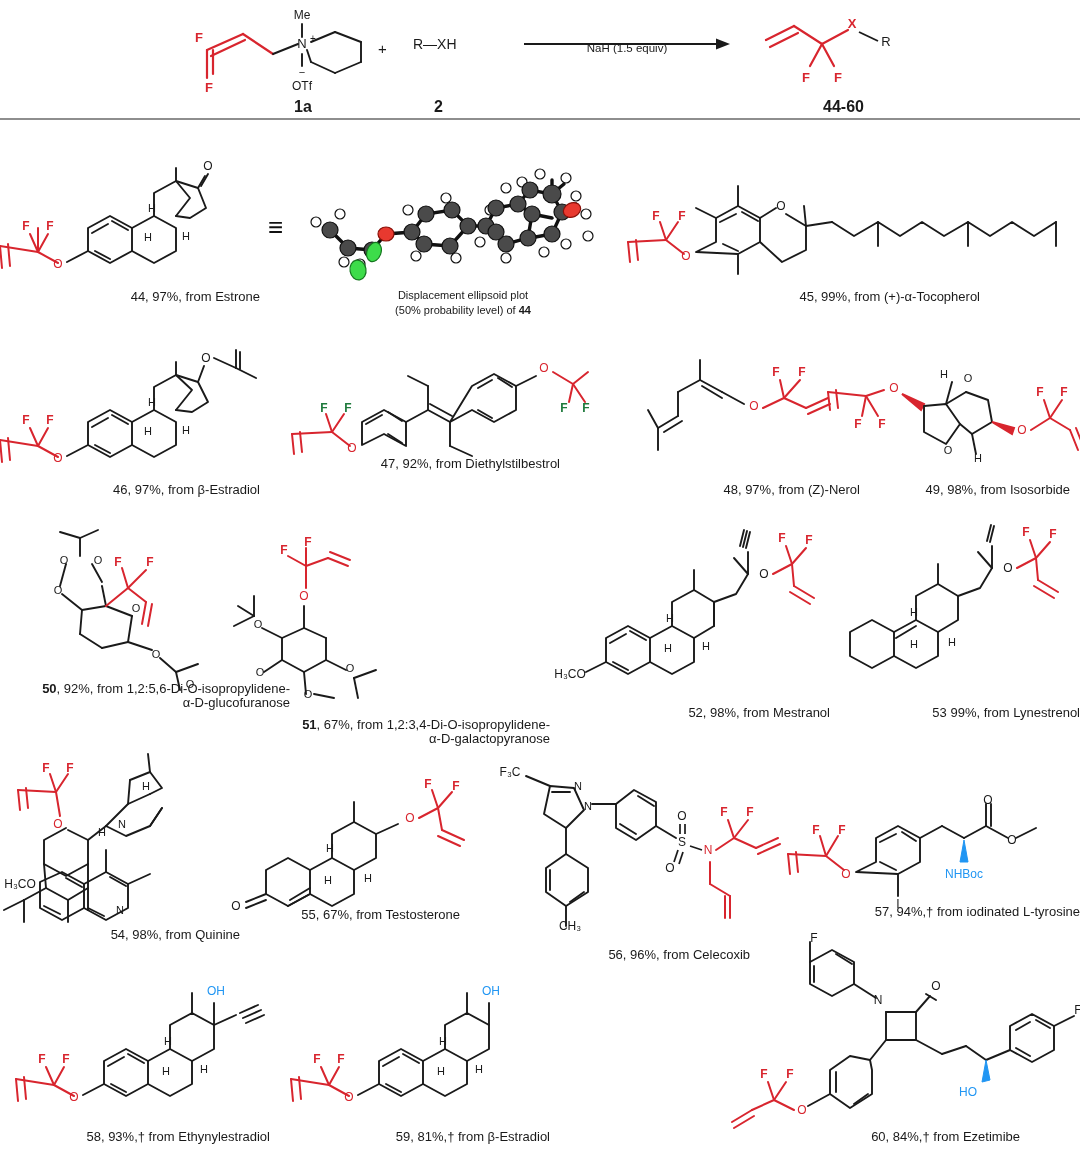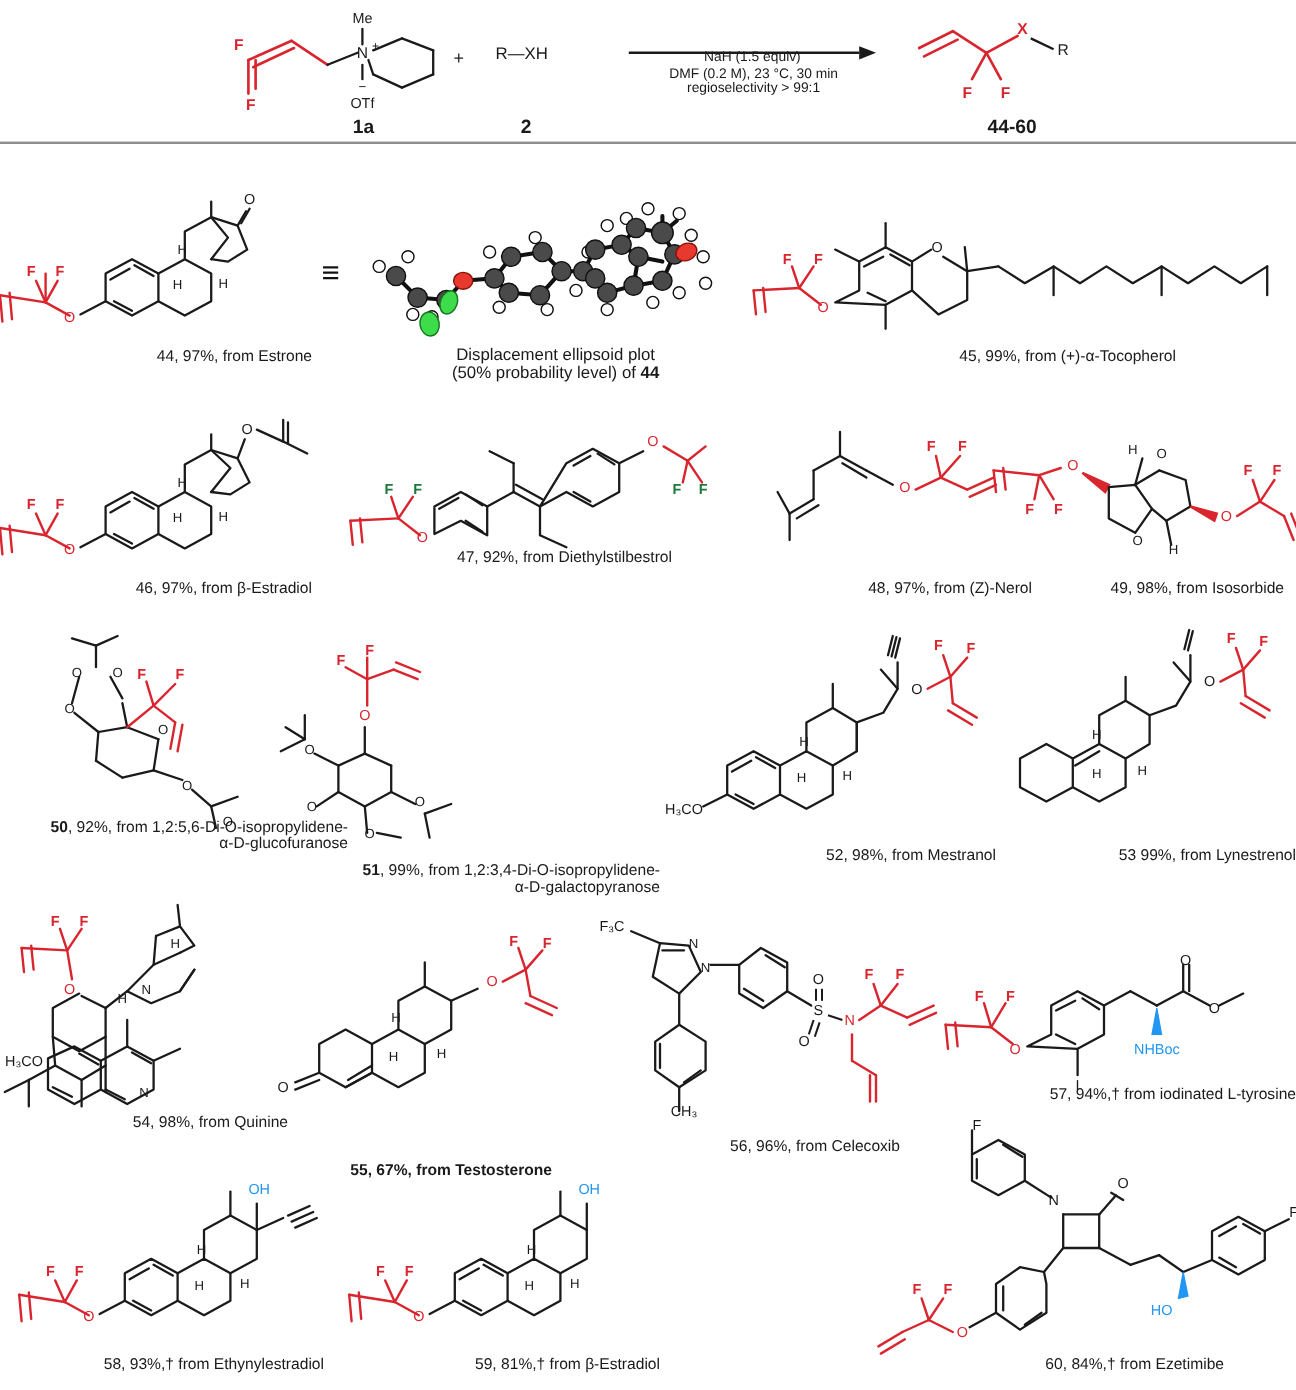--- a/index.html
+++ b/index.html
@@ -15,21 +15,21 @@
   .abs{position:absolute;}
   .cond{font-size:11.5px;text-align:center;white-space:nowrap;}
   .plus{font-size:15px;}
   .bold-id{font-weight:bold;font-size:16px;}
 
   .caption{position:absolute;font-size:13px;line-height:14px;color:#1a1a1a;
            text-align:right;white-space:nowrap;}
   .caption .num{font-weight:bold;margin-top:44px;}
   .caption.wrap{white-space:normal;}
 
-  .xrdcap{position:absolute;font-size:14px;line-height:15px;text-align:center;color:#1a1a1a;}
+  .xrdcap{position:absolute;font-size:11px;line-height:15px;text-align:center;color:#1a1a1a;}
   .xrdcap b{font-weight:bold;}
 
   svg{display:block;overflow:visible;}
   text{font-family:"Liberation Sans","DejaVu Sans",sans-serif;}
 
   .cell{position:absolute;}
   .equiv{position:absolute;font-size:26px;color:#111;letter-spacing:0;}
 </style>
 </head>
 <body>
@@ -77,24 +77,20 @@
     <div class="abs bold-id" style="left:434px;top:98px;">2</div>
 
     <div class="abs" style="left:528px;top:18px;width:198px;margin-top:24px;">
       <div class="cond">NaH (1.5 equiv)</div>
     </div>
     <div class="abs" style="left:524px;top:38px;">
       <svg width="208" height="14" viewBox="0 0 208 14">
         <line x1="0" y1="6" x2="192" y2="6" stroke="#1a1a1a" stroke-width="2.2"></line>
         <polygon points="192,0.5 206,6 192,11.5" fill="#1a1a1a"></polygon>
       </svg>
-    </div>
-    <div class="abs" style="left:512px;top:56px;width:232px;">
-      <div class="cond">DMF (0.2 M), 23 °C, 30 min</div>
-      <div class="cond">regioselectivity &gt; 99:1</div>
     </div>
 
     <div class="abs" style="left:760px;top:14px;">
       <svg width="180" height="80" viewBox="0 0 180 80">
         <g stroke="#d8252e" stroke-width="2.2" fill="none" stroke-linecap="round">
           <path d="M6 26 L34 12"></path>
           <path d="M10 33 L38 19"></path>
           <path d="M6 26 L6 26"></path>
           <path d="M34 12 L62 30"></path>
           <path d="M62 30 L62 30"></path>
@@ -493,21 +489,21 @@
         <path d="M124 130 L128 150"></path>
         <path d="M84 146 L104 150"></path>
       </g>
       <text x="28" y="80" fill="#1a1a1a" font-size="11" text-anchor="middle">O</text>
       <text x="30" y="128" fill="#1a1a1a" font-size="11" text-anchor="middle">O</text>
       <text x="120" y="124" fill="#1a1a1a" font-size="11" text-anchor="middle">O</text>
       <text x="78" y="150" fill="#1a1a1a" font-size="11" text-anchor="middle">O</text>
     </svg>
   </div>
   <div class="caption wrap" style="left:250px;top:718px;width:300px;">
-    <span class="num">51</span><span>, </span><span>99%</span><span>, from </span><span>1,2:3,4-Di-O-isopropylidene-</span><br>
+    <span class="num">51</span><span>, </span><span>67%</span><span>, from </span><span>1,2:3,4-Di-O-isopropylidene-</span><br>
     <span>α-D-galactopyranose</span>
   </div>
 
   <div class="cell" style="left:556px;top:528px;">
     <svg width="260" height="160" viewBox="0 0 260 160">
       <text x="14" y="150" fill="#1a1a1a" font-size="12" text-anchor="middle">H₃CO</text>
       <g stroke="#1a1a1a" stroke-width="1.9" fill="none" stroke-linecap="round" stroke-linejoin="round">
         <path d="M30 144 L50 134"></path>
         <path d="M50 134 L50 110 L72 98 L94 110 L94 134 L72 146 Z"></path>
         <path d="M54 115 L70 106"></path>
@@ -654,21 +650,21 @@
         <path d="M218 18 L212 0"></path>
         <path d="M218 18 L232 2"></path>
         <path d="M218 18 L222 40"></path>
         <path d="M222 40 L244 50"></path>
         <path d="M218 46 L240 56"></path>
       </g>
       <text x="208" y="-2" fill="#d8252e" font-size="12" font-weight="bold" text-anchor="middle">F</text>
       <text x="236" y="0" fill="#d8252e" font-size="12" font-weight="bold" text-anchor="middle">F</text>
     </svg>
   </div>
-  <div class="caption" style="left:240px;top:968px;width:220px;font-weight:bold;">55, 67%, from Testosterone</div>
+  <div class="caption" style="left:240px;top:908px;width:220px;">55, 67%, from Testosterone</div>
 
   <div class="cell" style="left:492px;top:762px;">
     <svg width="290" height="170" viewBox="0 0 290 170">
       <text x="18" y="14" fill="#1a1a1a" font-size="12" text-anchor="middle">F₃C</text>
       <g stroke="#1a1a1a" stroke-width="1.9" fill="none" stroke-linecap="round" stroke-linejoin="round">
         <path d="M34 14 L58 24"></path>
         <path d="M58 24 L52 52 L74 66 L92 48 L82 26 Z"></path>
         <path d="M60 30 L78 30"></path>
         <path d="M74 66 L74 92"></path>
         <path d="M74 92 L54 106 L54 130 L74 144 L96 130 L96 106 Z"></path>

